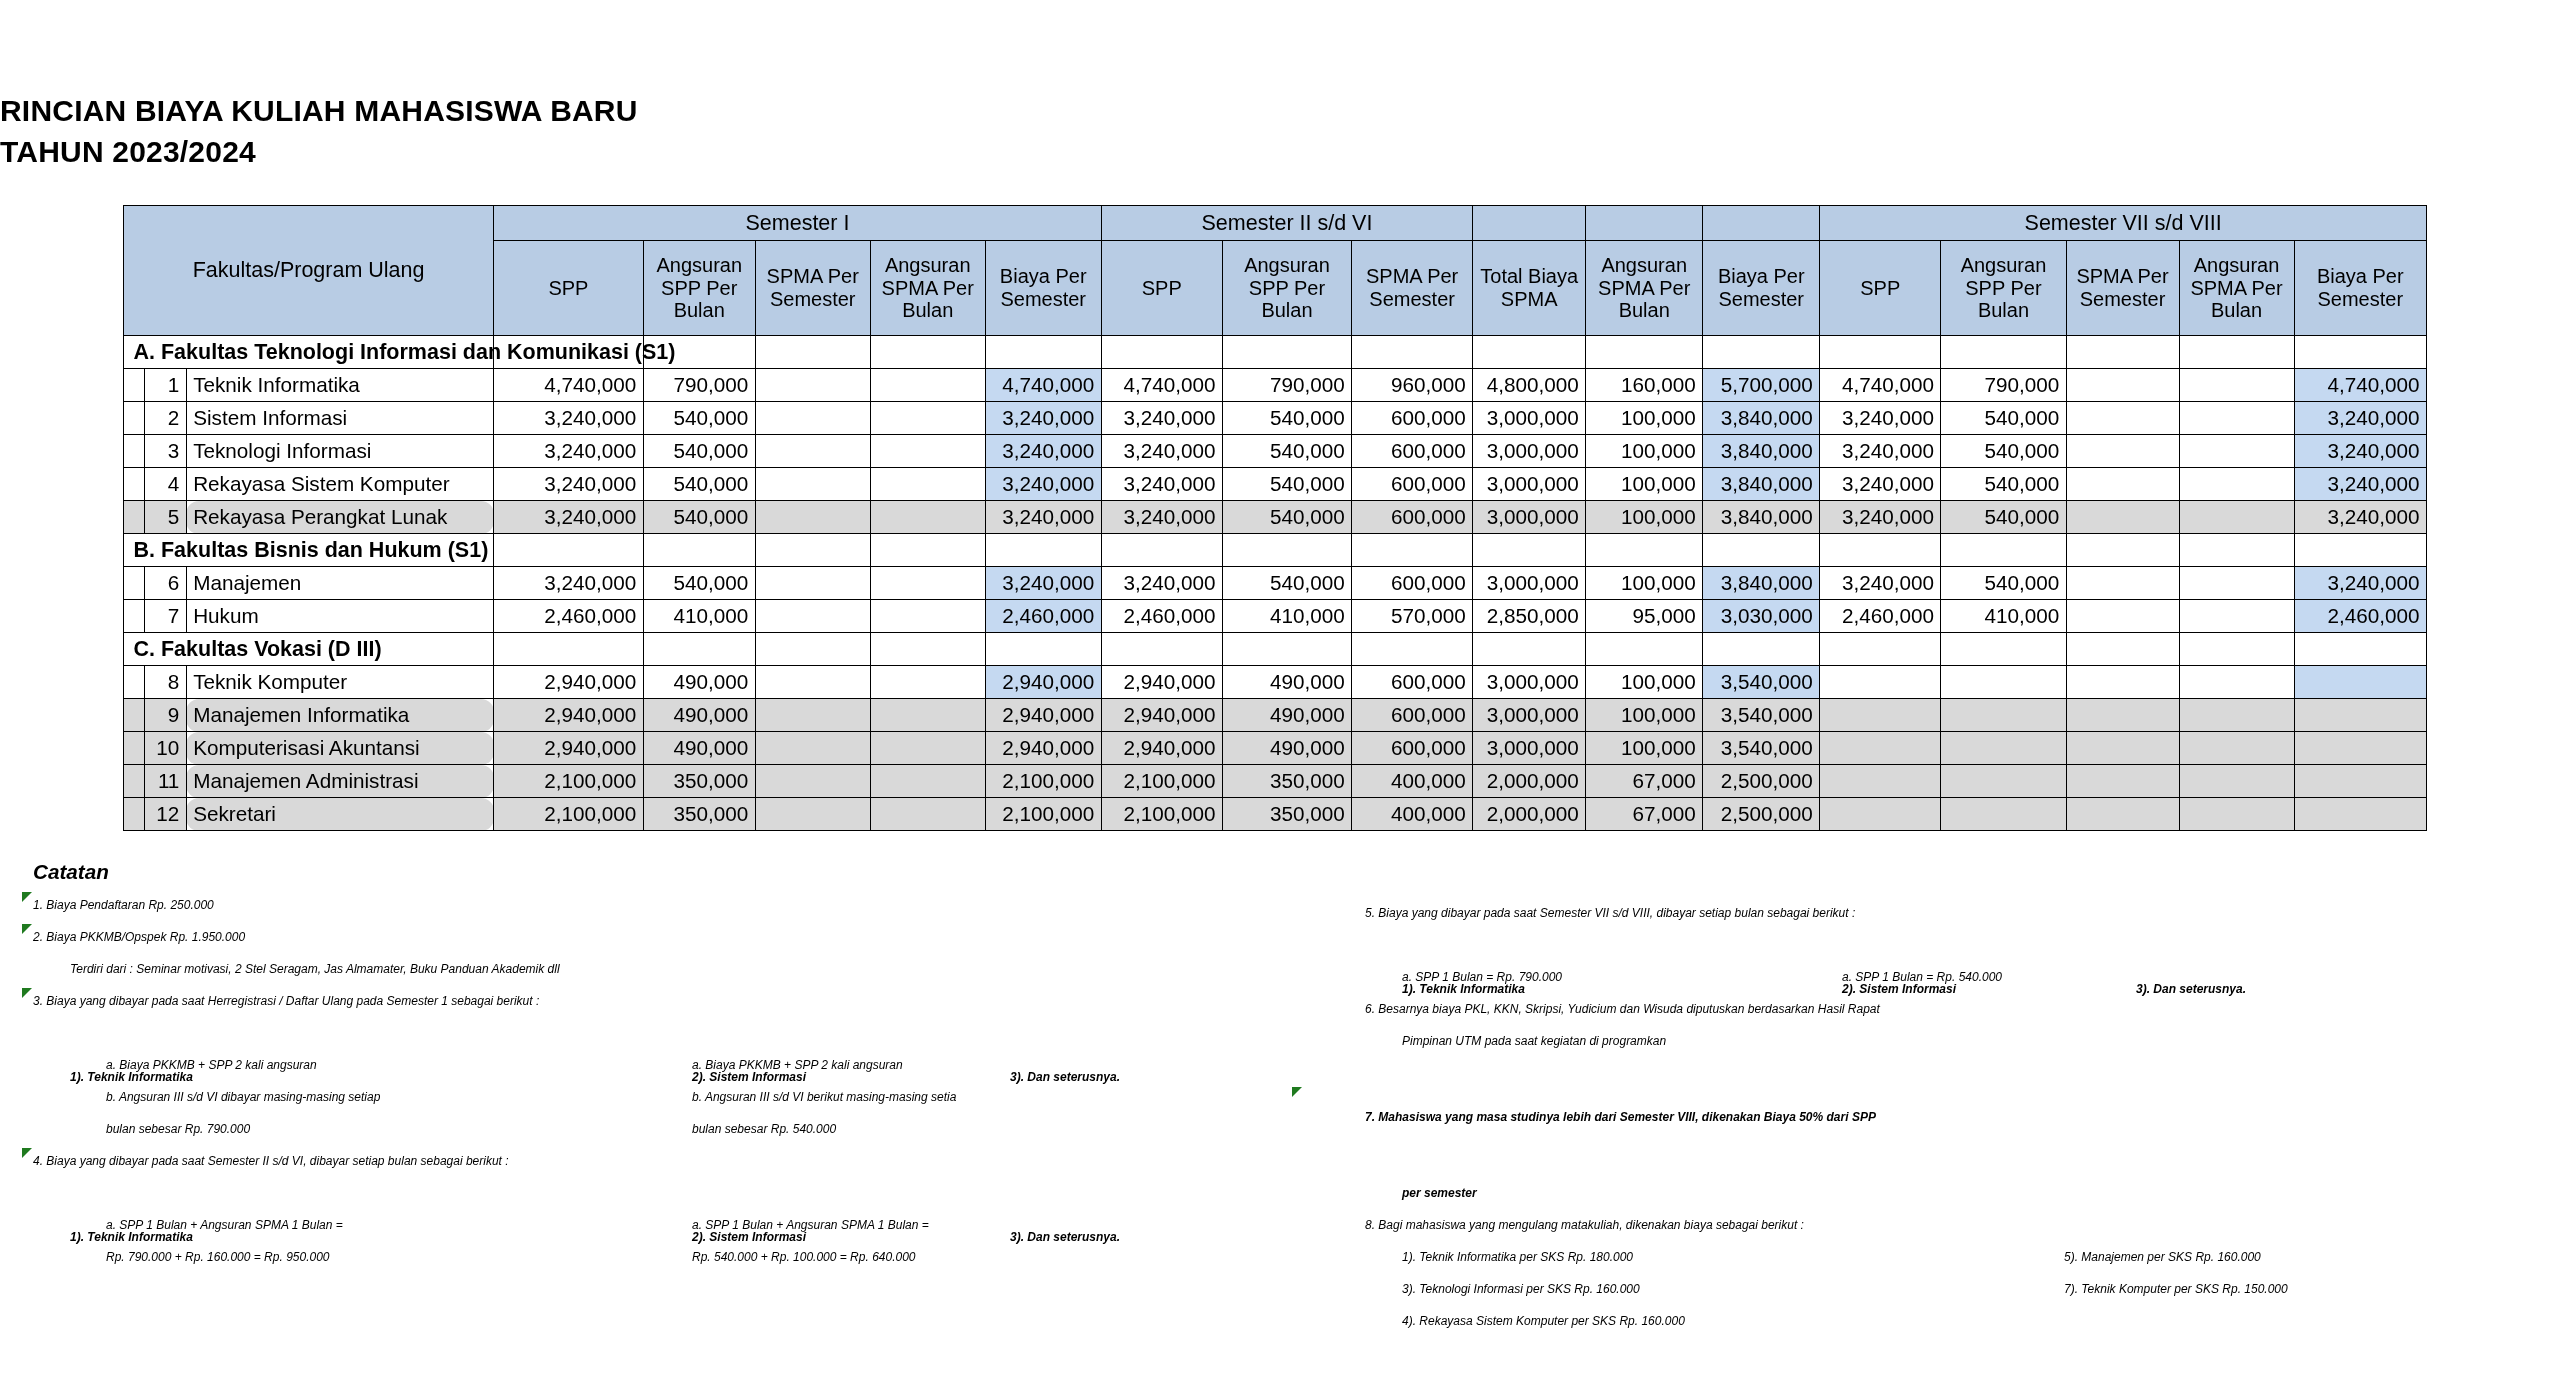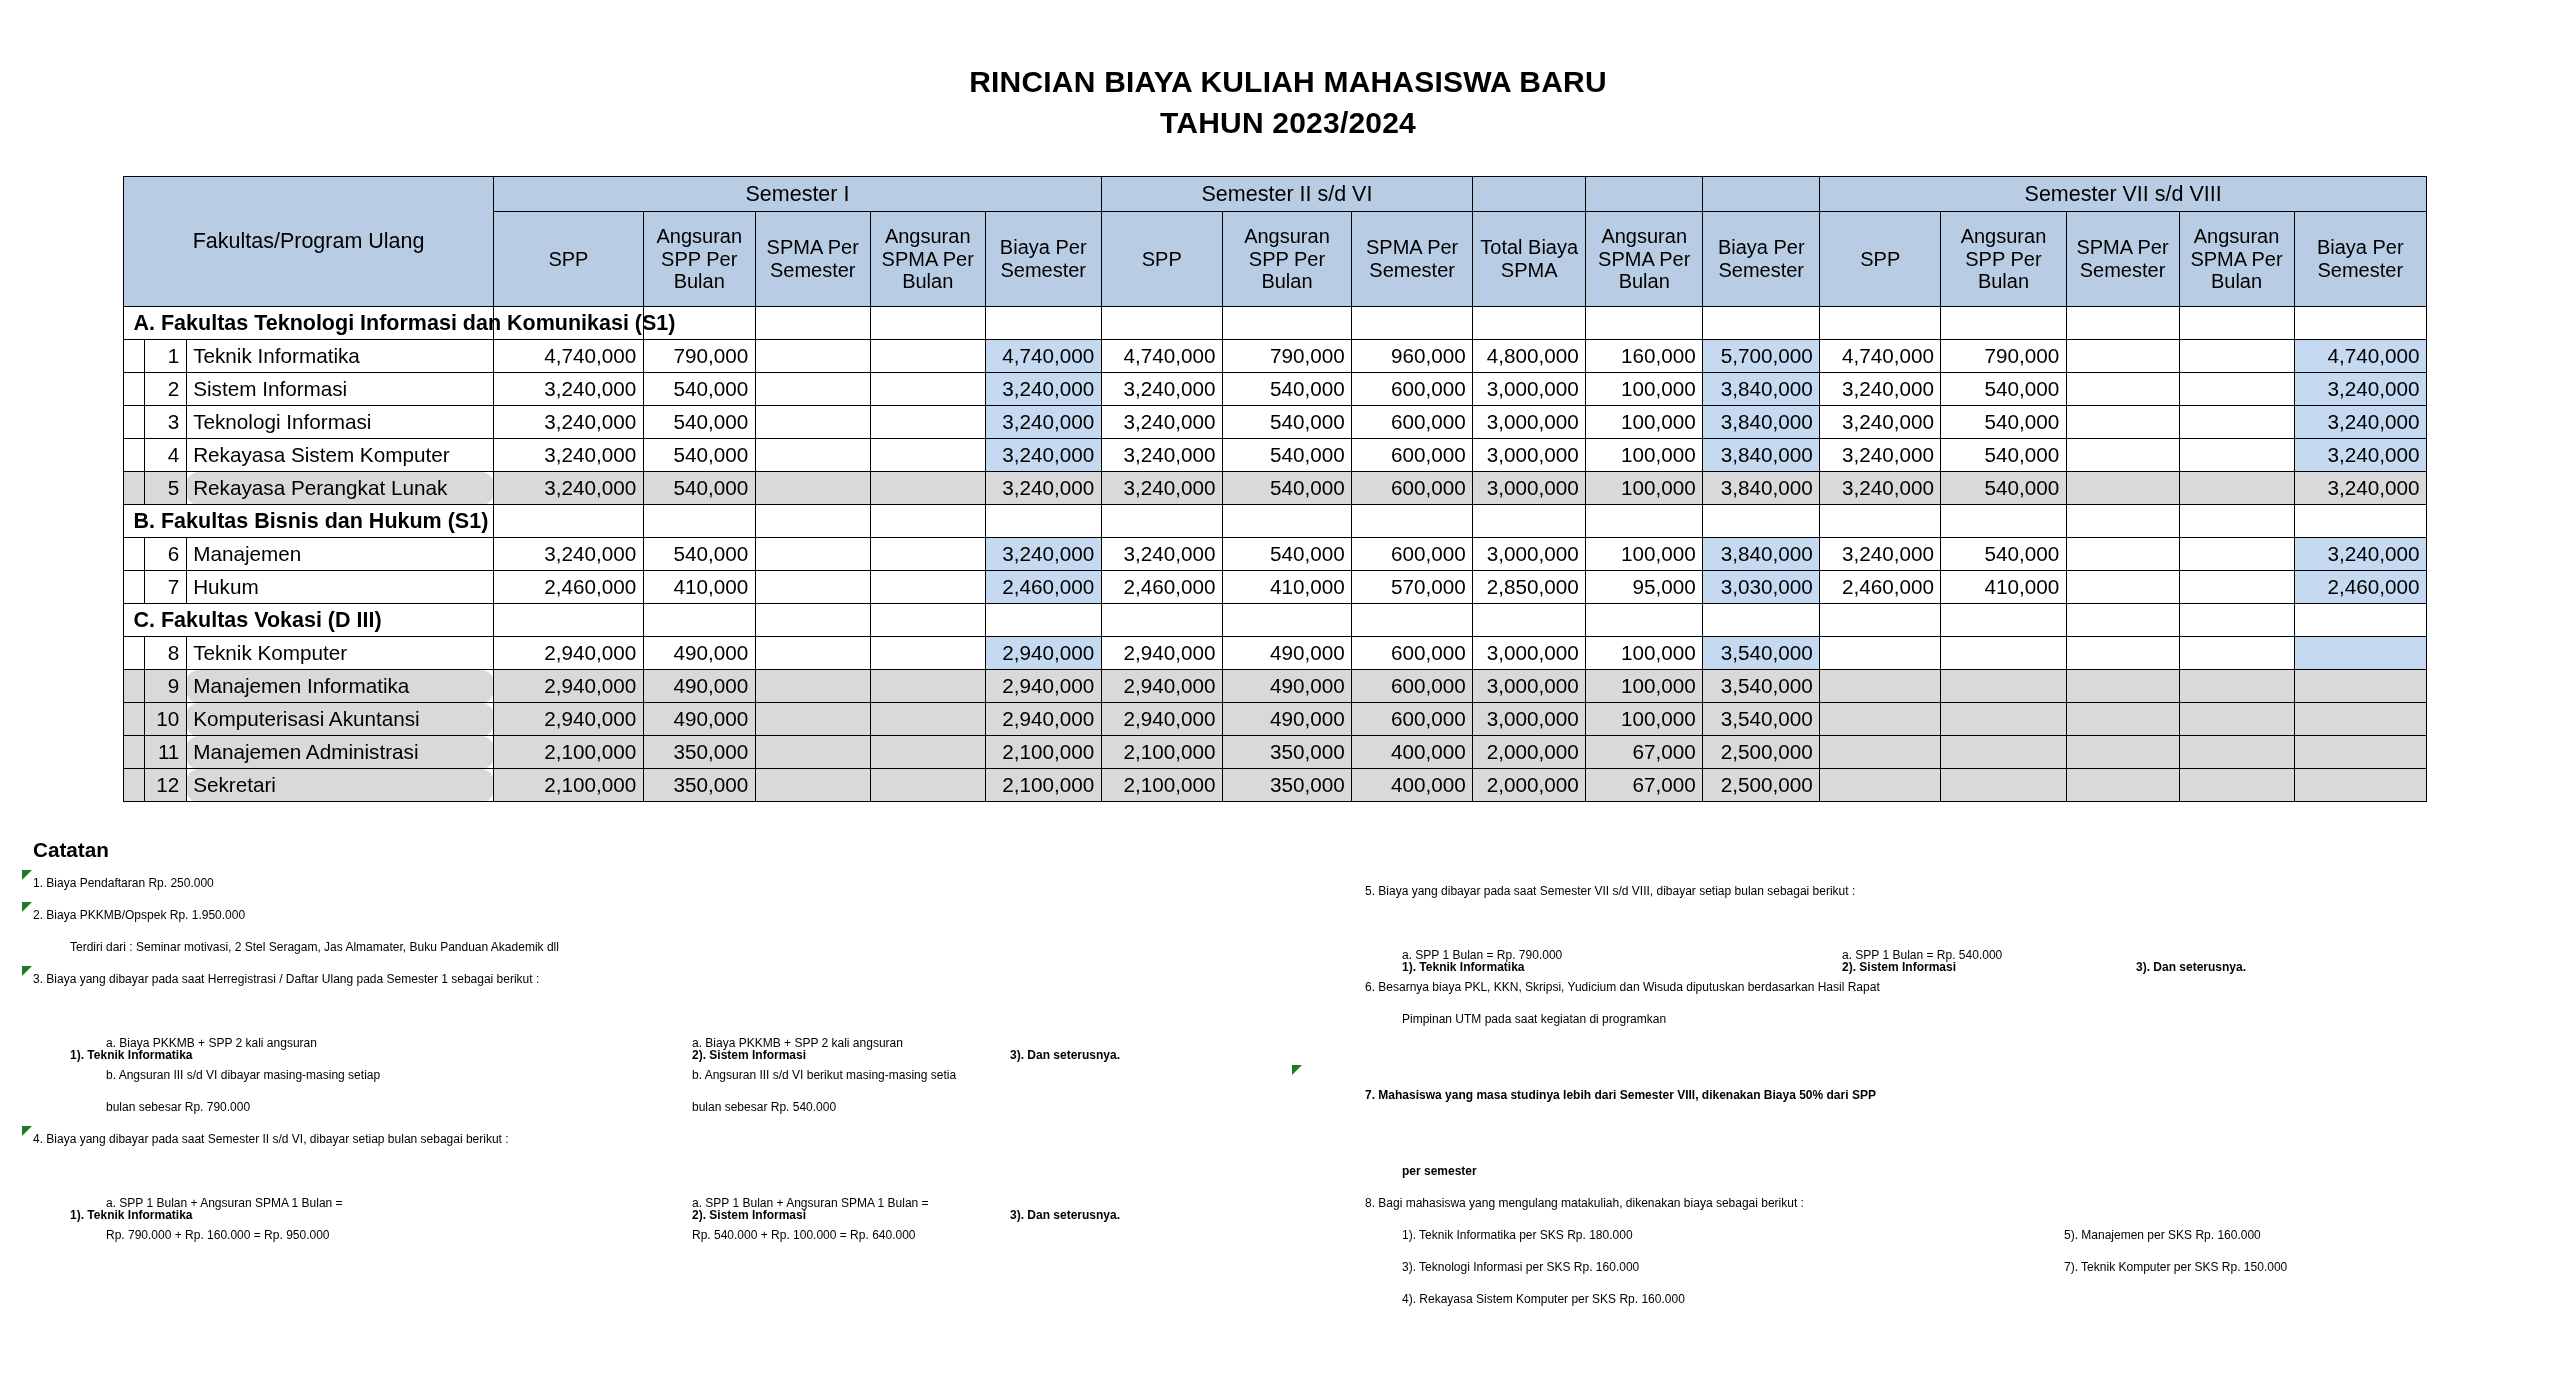--- a/index.html
+++ b/index.html
@@ -11,22 +11,22 @@
     width: 2576px;
     height: 1394px;
     font-family: "Liberation Sans", sans-serif;
     color: #000000;
     position: relative;
     overflow: hidden;
   }
 
   
   .title-block {
-    text-align: center;
-    padding-top: 62px;
+    text-align: left;
+    padding-top: 91px;
   }
   .doc-title {
     font-size: 30px;
     font-weight: bold;
     letter-spacing: 0.2px;
     line-height: 1.35;
     font-family: "Liberation Sans", sans-serif;
   }
 
   
@@ -91,21 +91,22 @@
   tr.gray td.hl { background: #d9d9d9; }
 
   
   .notes {
     position: relative;
     margin-top: 24px;
     font-family: "Liberation Sans", sans-serif;
   }
   .notes-col {
     position: absolute;
-    top: 12px;
+    top: 5px;
+    font-style: italic;
   }
   .col-left  { left: 33px;   width: 1287px; }
   .col-right { left: 1365px; width: 1192px; }
 
   .catatan-head {
     font-size: 20.7px;
     font-weight: bold;
     margin-bottom: 4.8px;
   }
 

